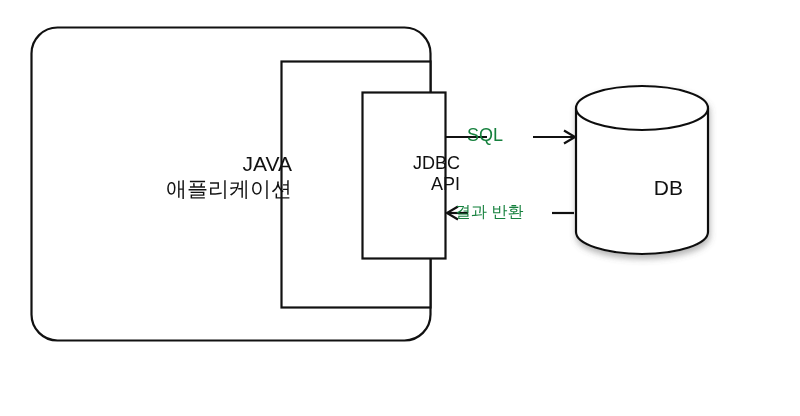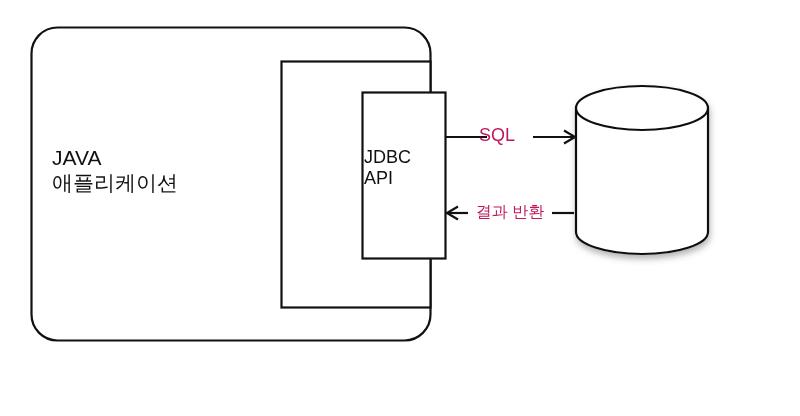--- a/index.html
+++ b/index.html
@@ -21,24 +21,25 @@
   }
   #diagram svg {
     position: absolute;
     top: 0;
     left: 0;
     display: block;
   }
   .box-label {
     position: absolute;
     color: #111111;
-    text-align: left;
+    text-align: right;
     line-height: 1.18;
     white-space: pre-line;
     user-select: none;
+    margin-top: 6px;
   }
   #label-java {
     left: 52px;
     top: 146px;
     width: 240px;
     font-size: 21px;
     font-weight: 400;
   }
   #label-jpa {
     left: 282px;
@@ -57,22 +58,22 @@
   }
   #label-db {
     left: 603px;
     top: 170px;
     width: 80px;
     font-size: 21px;
     font-weight: 400;
   }
   .edge-label {
     position: absolute;
-    color: #be185d;
-    text-align: center;
+    color: #15803d;
+    text-align: left;
     user-select: none;
     white-space: nowrap;
   }
   #label-sql {
     left: 467px;
     top: 125px;
     width: 60px;
     font-size: 18px;
   }
   #label-result {
@@ -122,18 +123,19 @@
 
   </svg>
 
   <div class="box-label" id="label-java">JAVA
 애플리케이션</div>
 
 
   <div class="box-label" id="label-jdbc">JDBC
 API</div>
 
+  <div class="box-label" id="label-db">DB</div>
 
   <div class="edge-label" id="label-sql">SQL</div>
 
   <div class="edge-label" id="label-result">결과 반환</div>
 
 </div>
 
 </body></html>

